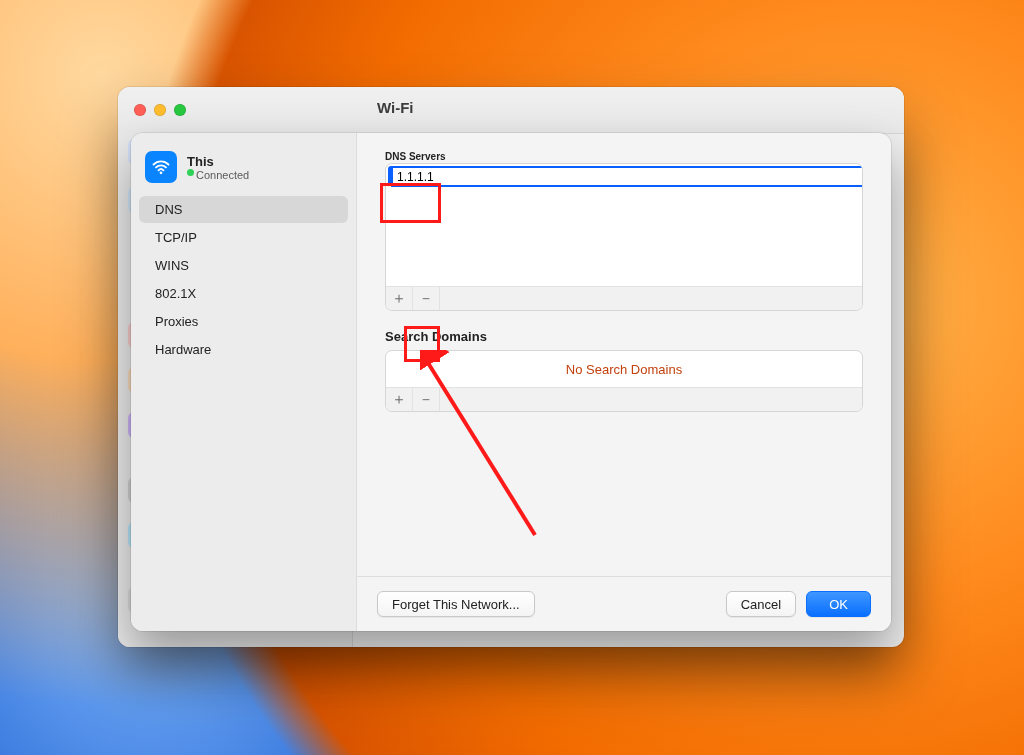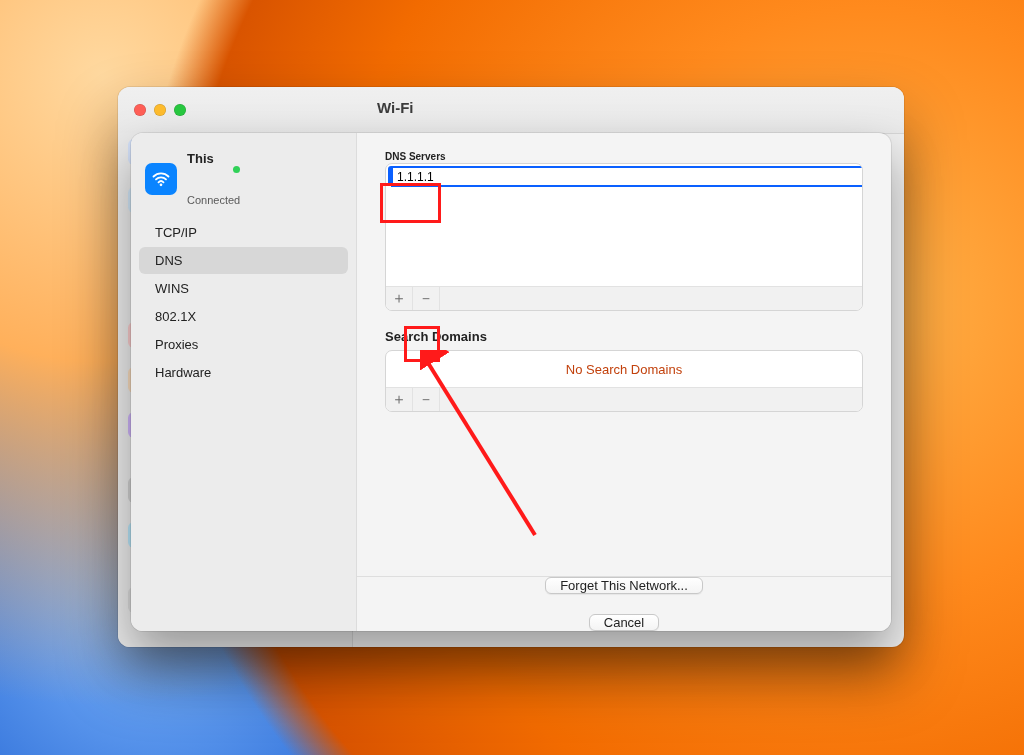--- a/index.html
+++ b/index.html
@@ -119,21 +119,21 @@
     gap: 10px;
     padding: 8px 14px 12px 14px;
   }
   .wifi-icon {
     width: 32px; height: 32px; border-radius: 7px;
     background: #0a84ff;
     display:flex; align-items:center; justify-content:center;
     flex-shrink: 0;
   }
   .net-name { font-weight: 600; font-size: 13px; line-height: 15px; }
-  .net-status { display:flex; align-items:flex-end; gap:21px; font-size: 11px; color:#5a5a5a;flex-direction:column; }
+  .net-status { display:flex; align-items:flex-start; gap:2px; font-size: 11px; color:#5a5a5a; }
   .dot-green { width:7px; height:7px; border-radius:50%; background:#30d158; }
 
   .tab-item {
     padding: 6px 16px;
     margin: 1px 8px;
     border-radius: 6px;
     font-size: 13px;
     color: #222;
     cursor: default;
   }
@@ -221,21 +221,20 @@
   .sheet-footer {
     position: absolute;
     left: 0; right: 0; bottom: 0;
     height: 54px;
     border-top: 1px solid #dedede;
     display:flex;
     align-items:center;
     padding: 0 20px;
     gap: 10px;
     background:#f4f4f4;
-    flex-direction:column;
   }
   .sheet-footer .spacer { flex:1; }
   .btn {
     height: 24px;
     padding: 0 14px;
     border-radius: 6px;
     border: 1px solid #c8c8c8;
     background: linear-gradient(#ffffff,#f4f4f4);
     font-size: 13px;
     display:flex; align-items:center;
@@ -308,22 +307,22 @@
       </div>
       <div>
         <div class="net-name">This</div>
         <div class="net-status">
           <span class="dot-green"></span>
           <span>Connected</span>
         </div>
       </div>
     </div>
 
+    <div class="tab-item selected">DNS</div>
     <div class="tab-item">TCP/IP</div>
-    <div class="tab-item selected">DNS</div>
     <div class="tab-item">WINS</div>
     <div class="tab-item">802.1X</div>
     <div class="tab-item">Proxies</div>
     <div class="tab-item">Hardware</div>
   </div>
 
   <div class="sheet-main">
 
     <div class="section-title">DNS Servers</div>
 

